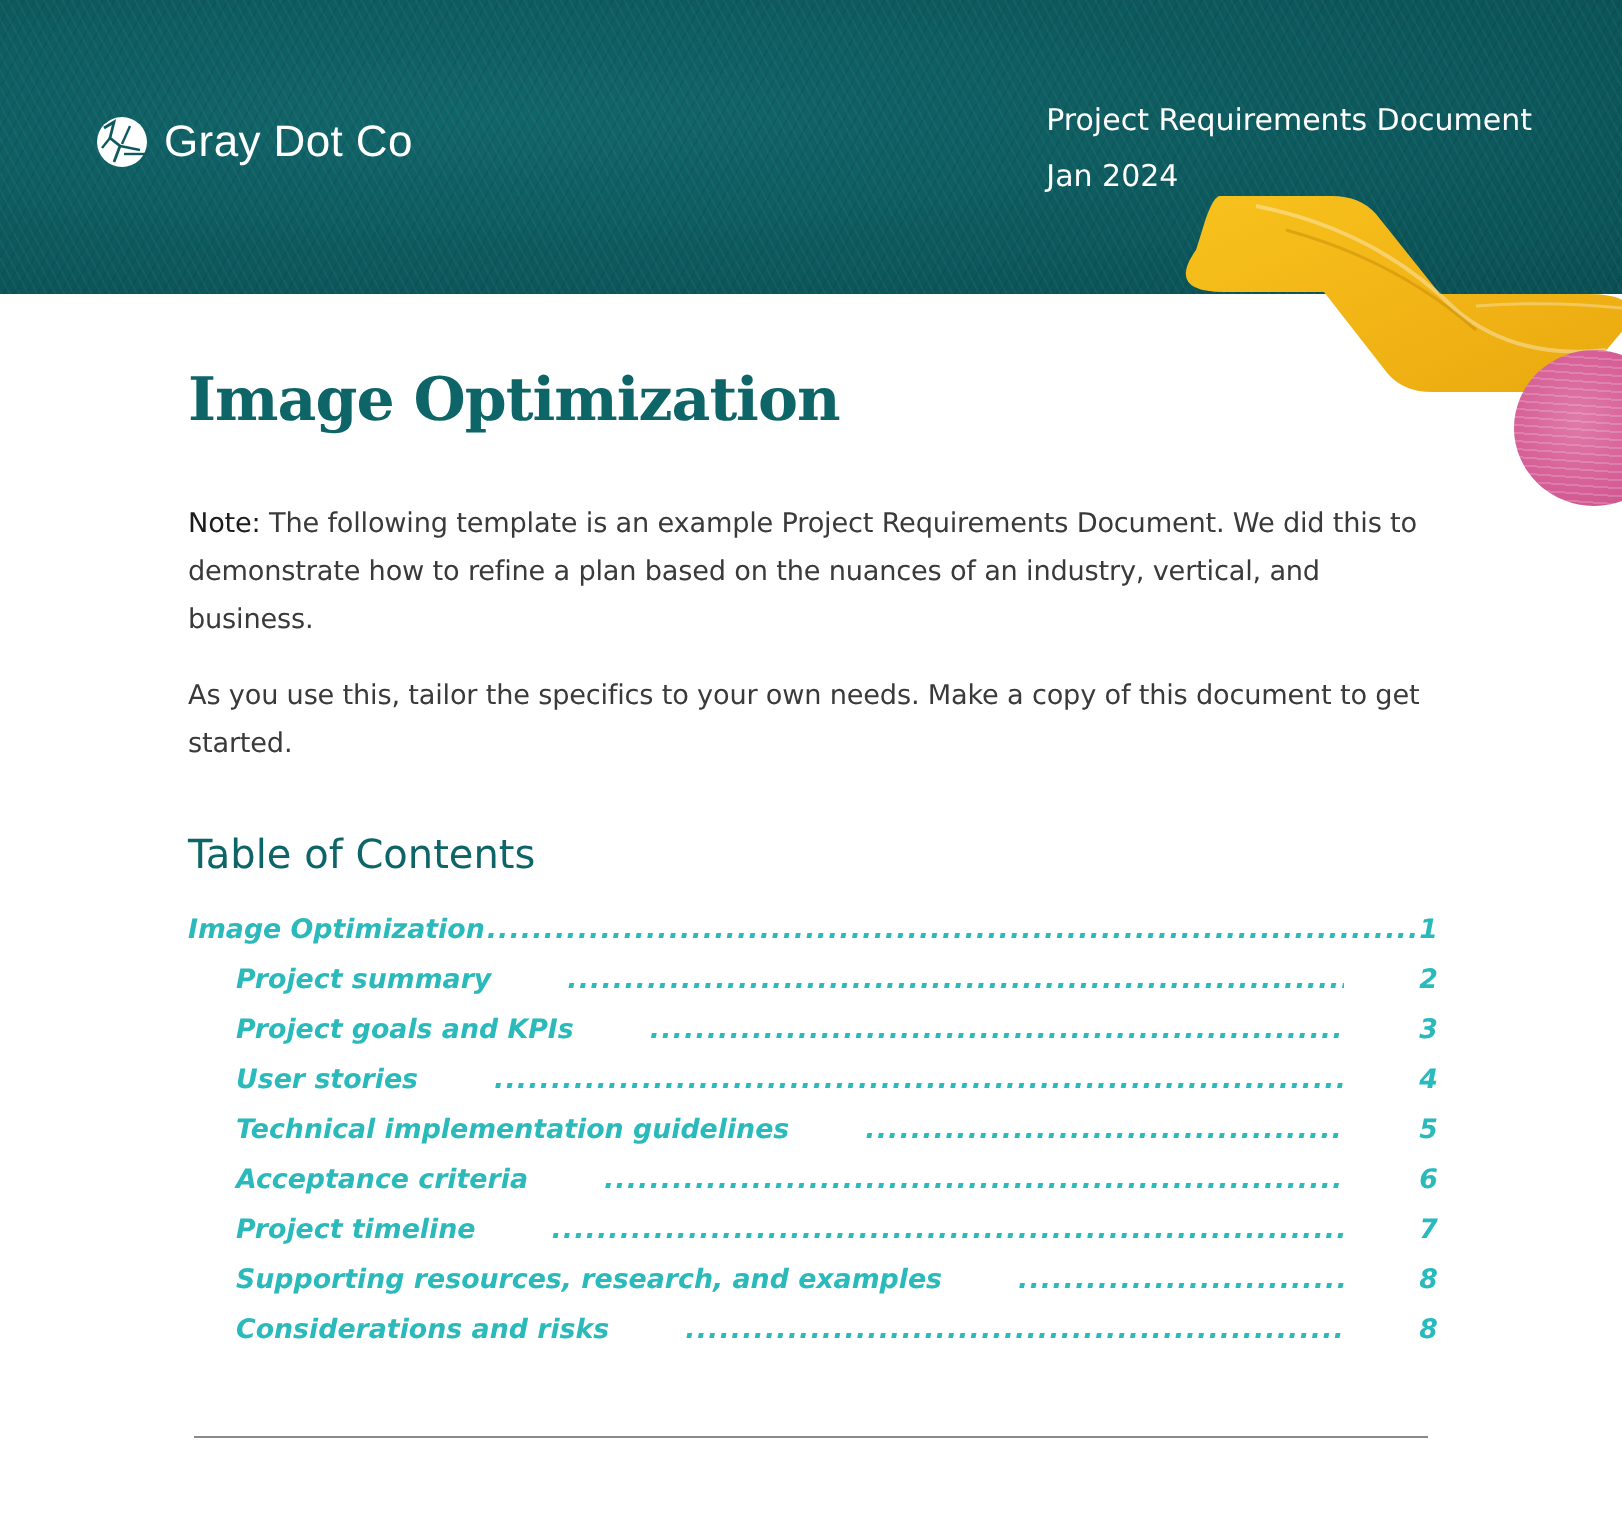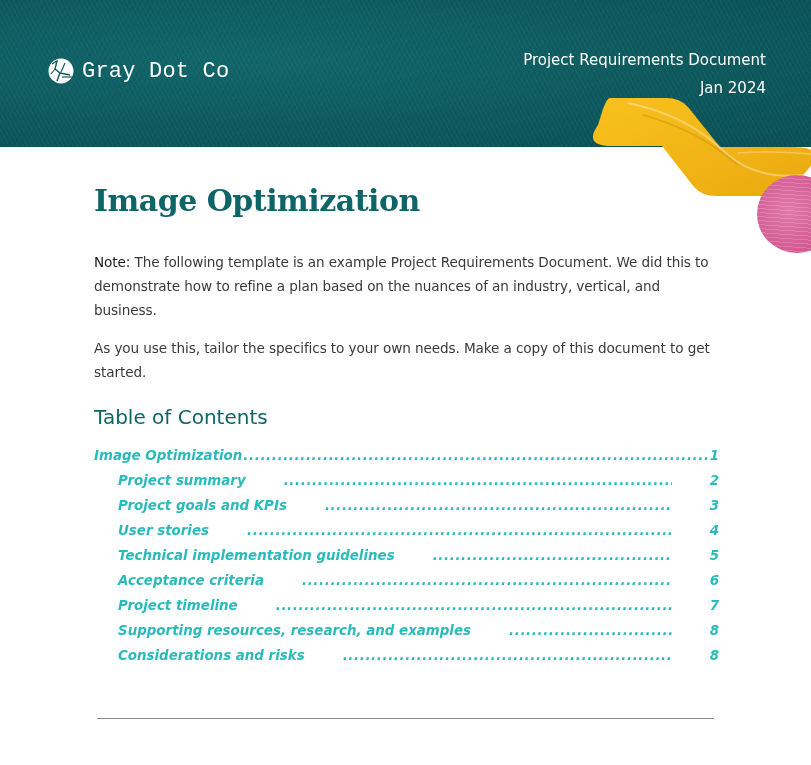--- a/index.html
+++ b/index.html
@@ -19,24 +19,24 @@
         repeating-linear-gradient(118deg, rgba(0,0,0,0.06) 0px, rgba(0,0,0,0.06) 1px, transparent 1px, transparent 5px),
         radial-gradient(ellipse at 30% 40%, #11666a 0%, #0d5a5e 55%, #0a5054 100%);
     }
     .logo {
       position: absolute; left: 48px; top: 57px; height: 28px;
       display: flex; align-items: center; gap: 8px;
     }
     .logo-mark { width: 26px; height: 26px; display: block; }
     .logo-text {
       color: #ffffff; font-size: 22px; letter-spacing: 0.2px;
-      font-family: Liberation Mono, monospace; font-weight: normal;
+      font-family: Liberation Sans, sans-serif; font-weight: normal;
     }
     .doc-meta {
-      position: absolute; right: 45px; top: 46px; text-align: right;
+      position: absolute; right: 45px; top: 46px; 
       color: #ffffff; font-family: "DejaVu Sans", sans-serif;
       font-size: 15px; line-height: 28px; font-weight: 500;
     }
 
     
     .deco-yellow {
       position: absolute; left: 588px; top: 95px; width: 240px; height: 102px;
       pointer-events: none;
     }
     .deco-pink {
@@ -56,21 +56,21 @@
     }
     .para {
       color: #3a3a3a; font-family: "DejaVu Sans", sans-serif;
       font-size: 13.6px; line-height: 24px; margin-bottom: 14px;
       letter-spacing: -0.1px;
     }
     .para b { color: #1b1b1b; font-weight: normal; }
 
     .toc-heading {
       color: #0e6568; font-family: "DejaVu Sans", sans-serif;
-      font-size: 20px; line-height: 30px; margin-top: 18px; margin-bottom: 16px;
+      font-size: 20px; line-height: 30px; margin-top: 28px; margin-bottom: 16px;
       font-weight: normal;
     }
     .toc-list { list-style: none; width: 625px; }
     .toc-item {
       display: flex; align-items: baseline; height: 25px;
       color: #2bbabb; font-family: "DejaVu Sans", sans-serif;
       font-style: italic; font-weight: bold; font-size: 13.4px;
       cursor: pointer;
     }
     .toc-item.level-2 { padding-left: 24px; gap: 37px; }

